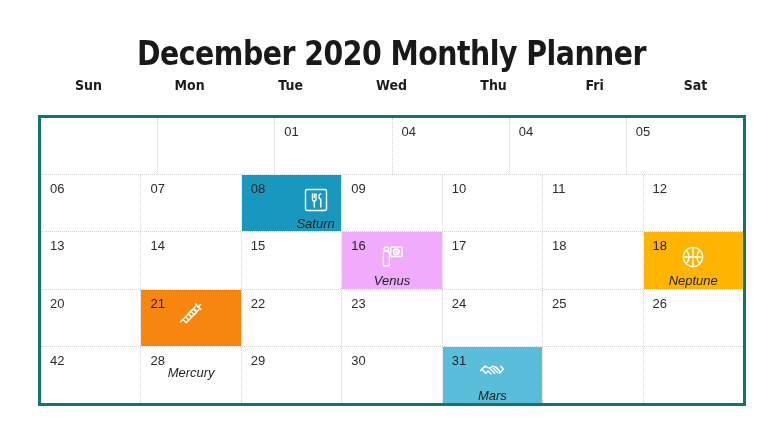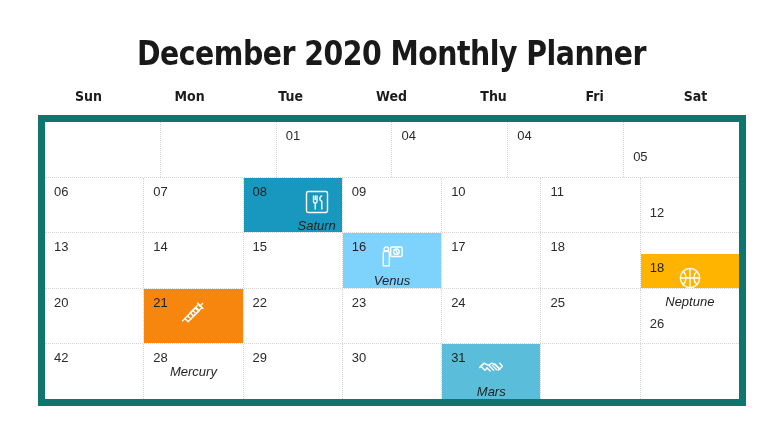--- a/index.html
+++ b/index.html
@@ -32,41 +32,41 @@
     font-size: 33px;
     letter-spacing: -0.6px;
     color: #191919;
     transform: scaleX(0.86);
     transform-origin: center top;
     white-space: nowrap;
   }
   .weekdays {
     position: absolute;
     left: 38px;
-    top: 88px;
+    top: 77px;
     width: 708px;
     display: flex;
     justify-content: center;
   }
   .weekday {
     width: 101.15px;
     text-align: center;
     font-family: "DejaVu Sans", sans-serif;
     font-weight: bold;
     font-size: 14px;
     color: #1c1c1c;
     transform: scaleX(0.9);
   }
   .grid {
     position: absolute;
     left: 38px;
     top: 115px;
     width: 708px;
     height: 291px;
-    border: 7px solid #0f766e;
+    border: 3px solid #0f766e;
     box-sizing: border-box;
     display: flex;
     flex-direction: column;
     background: #ffffff;
   }
   .week {
     display: flex;
     flex: 1 1 0;
     min-height: 0;
     border-bottom: 1px dotted #d6d6d6;
@@ -76,21 +76,20 @@
   }
   .cell {
     flex: 1 1 0;
     min-width: 0;
     position: relative;
     border-right: 1px dotted #d6d6d6;
     box-sizing: border-box;
   }
   .cell:last-child {
     border-right: none;
-    margin-top: 21px;
   }
   .daynum {
     position: absolute;
     left: 9px;
     top: 7px;
     font-size: 13px;
     color: #2b2b2b;
     font-family: "Liberation Sans", sans-serif;
     line-height: 1;
   }
@@ -204,21 +203,21 @@
         <div class="cell">
           <div class="daynum">13</div>
         </div>
         <div class="cell">
           <div class="daynum">14</div>
         </div>
         <div class="cell">
           <div class="daynum">15</div>
         </div>
         <div class="cell">
-          <div class="event" style="background: #7dd3fc;">
+          <div class="event" style="background: #f0abfc;">
             <div class="daynum">16</div>
             <div class="event-icon">
               <svg viewBox="0 0 32 32" fill="none" stroke="#ffffff" stroke-width="1.6" stroke-linecap="round" stroke-linejoin="round">
                 <circle cx="9.5" cy="7" r="2.6"></circle>
                 <path d="M6 12.2a3.5 3.5 0 0 1 7 0V26H6z"></path>
                 <rect x="14.5" y="4.5" width="13" height="11" rx="1.2"></rect>
                 <circle cx="21" cy="10" r="3.2"></circle>
                 <path d="M21 8v2.2l1.5 1"></path>
               </svg>
             </div>

